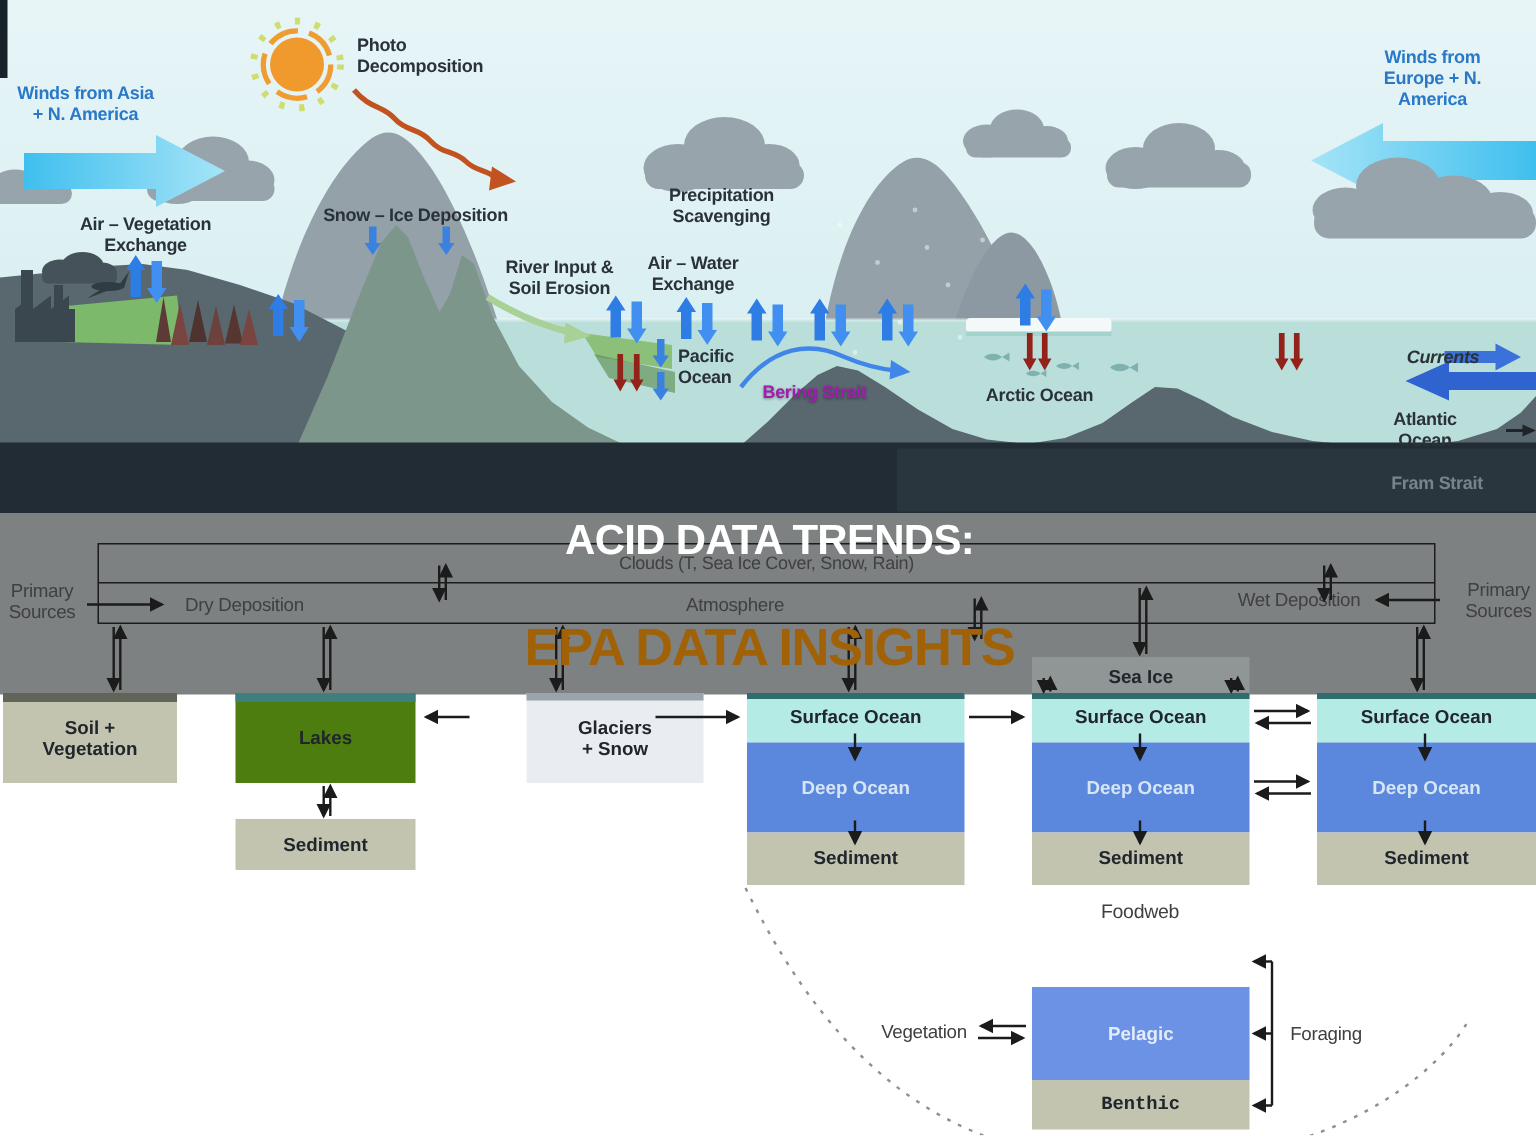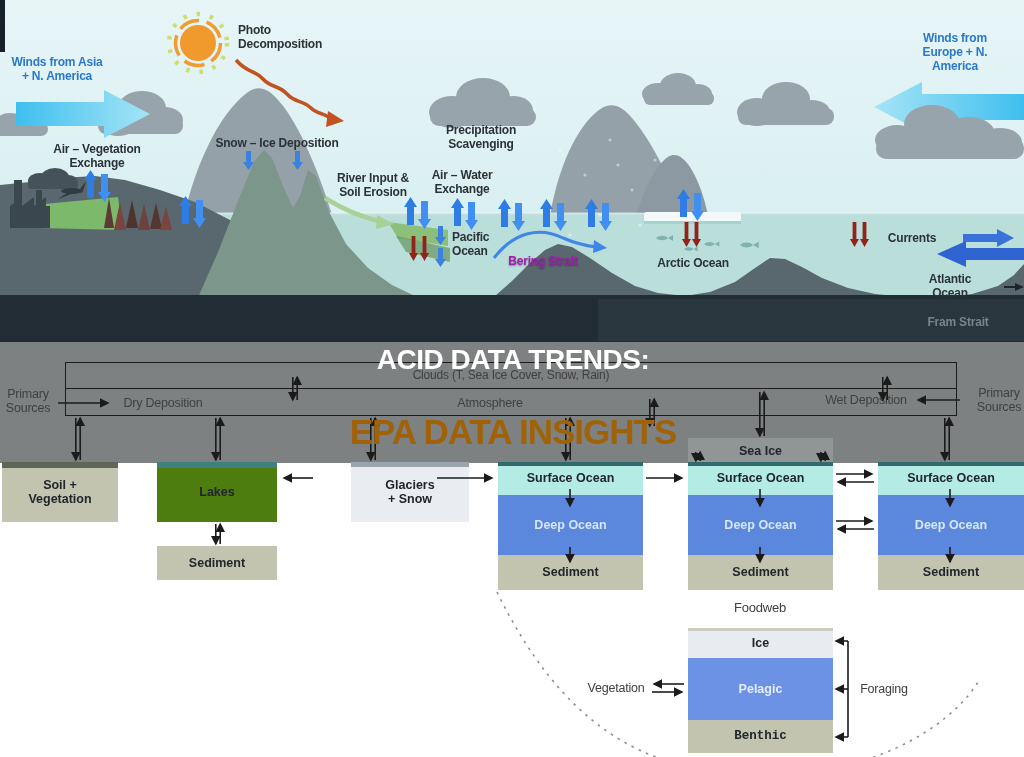--- a/index.html
+++ b/index.html
@@ -283,21 +283,20 @@
     <div class="bx" style="left:498px;top:555px;width:145px;height:35px;background:#c3c4b0;"><span>Sediment</span></div>
 
     <div class="bx" style="left:688px;top:462px;width:145px;height:33px;background:#b5ebe5;"><div class="cap" style="height:4px;background:#306c6d;"></div><span>Surface Ocean</span></div>
     <div class="bx" style="left:688px;top:495px;width:145px;height:60px;background:#5b87dc;color:#d6e6f6;"><span>Deep Ocean</span></div>
     <div class="bx" style="left:688px;top:555px;width:145px;height:35px;background:#c3c4b0;"><span>Sediment</span></div>
 
     <div class="bx" style="left:878px;top:462px;width:146px;height:33px;background:#b5ebe5;"><div class="cap" style="height:4px;background:#306c6d;"></div><span>Surface Ocean</span></div>
     <div class="bx" style="left:878px;top:495px;width:146px;height:60px;background:#5b87dc;color:#d6e6f6;"><span>Deep Ocean</span></div>
     <div class="bx" style="left:878px;top:555px;width:146px;height:35px;background:#c3c4b0;"><span>Sediment</span></div>
 
-    <div class="bx" style="left:688px;top:628px;width:145px;height:30px;background:#e8ecf1;"><div class="cap" style="height:3px;background:#c9ccbe;"></div><span>Ice</span></div>
     <div class="bx" style="left:688px;top:658px;width:145px;height:62px;background:#6c92e6;color:#e2ecfa;"><span>Pelagic</span></div>
     <div class="bx" style="left:688px;top:720px;width:145px;height:33px;background:#c3c4b0;font-family:Liberation Mono, monospace;"><span>Benthic</span></div>
 
     <div class="flbl" style="left:511px;top:376px;font-size:12px;">Clouds (T, Sea Ice Cover, Snow, Rain)</div>
     <div class="flbl" style="left:490px;top:403px;">Atmosphere</div>
     <div class="flbl" style="left:163px;top:403px;">Dry Deposition</div>
     <div class="flbl" style="left:866px;top:400px;">Wet Deposition</div>
     <div class="flbl" style="left:28px;top:401px;">Primary
 Sources</div>
     <div class="flbl" style="left:999px;top:400px;">Primary
@@ -318,21 +317,21 @@
     <div class="lbl" style="left:481px;top:138px;">Precipitation
 Scavenging</div>
     <div class="lbl" style="left:462px;top:183px;">Air – Water
 Exchange</div>
     <div class="lbl la" style="left:452px;top:231px;">Pacific
 Ocean</div>
     <div class="lbl wh" style="left:543px;top:262px;">Bering Strait</div>
     <div class="lbl" style="left:693px;top:264px;">Arctic Ocean</div>
     <div class="lbl bl" style="left:955px;top:53px;">Winds from
 Europe + N. America</div>
-    <div class="lbl" style="left:912px;top:239px;">Currents</div>
+    <div class="lbl" style="left:962px;top:239px;font-style:italic;">Currents</div>
     <div class="lbl" style="left:950px;top:287px;">Atlantic Ocean</div>
     <div class="lbl fram" style="left:958px;top:323px;">Fram Strait</div>
   </div>
 
   <svg id="flow-arrows" class="layer" width="1024" height="757" viewBox="0 0 1024 757">
     <defs>
       <marker id="mh" markerWidth="8" markerHeight="8" refX="5" refY="3" orient="auto">
         <path d="M0,0 L6,3 L0,6 Z" fill="#1b1b1b"></path>
       </marker>
     </defs>

